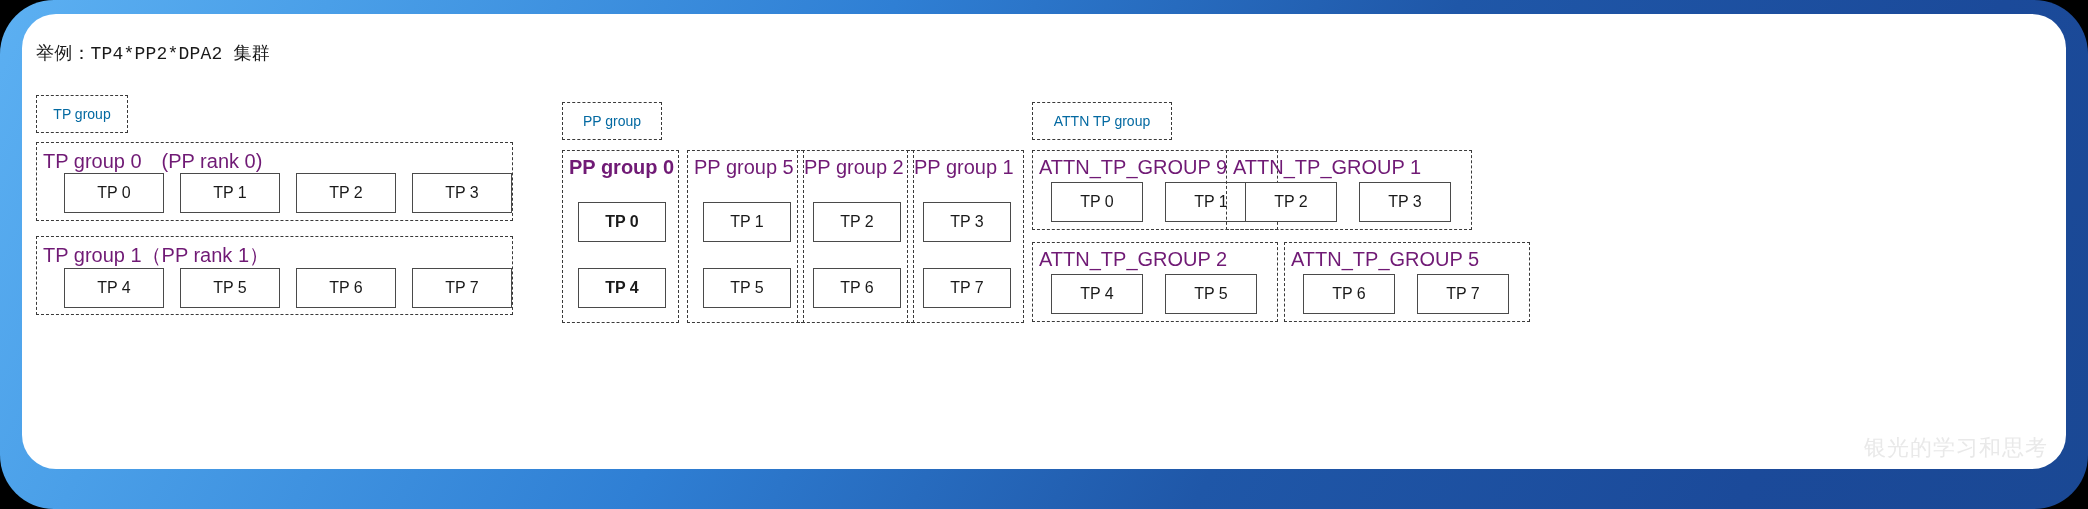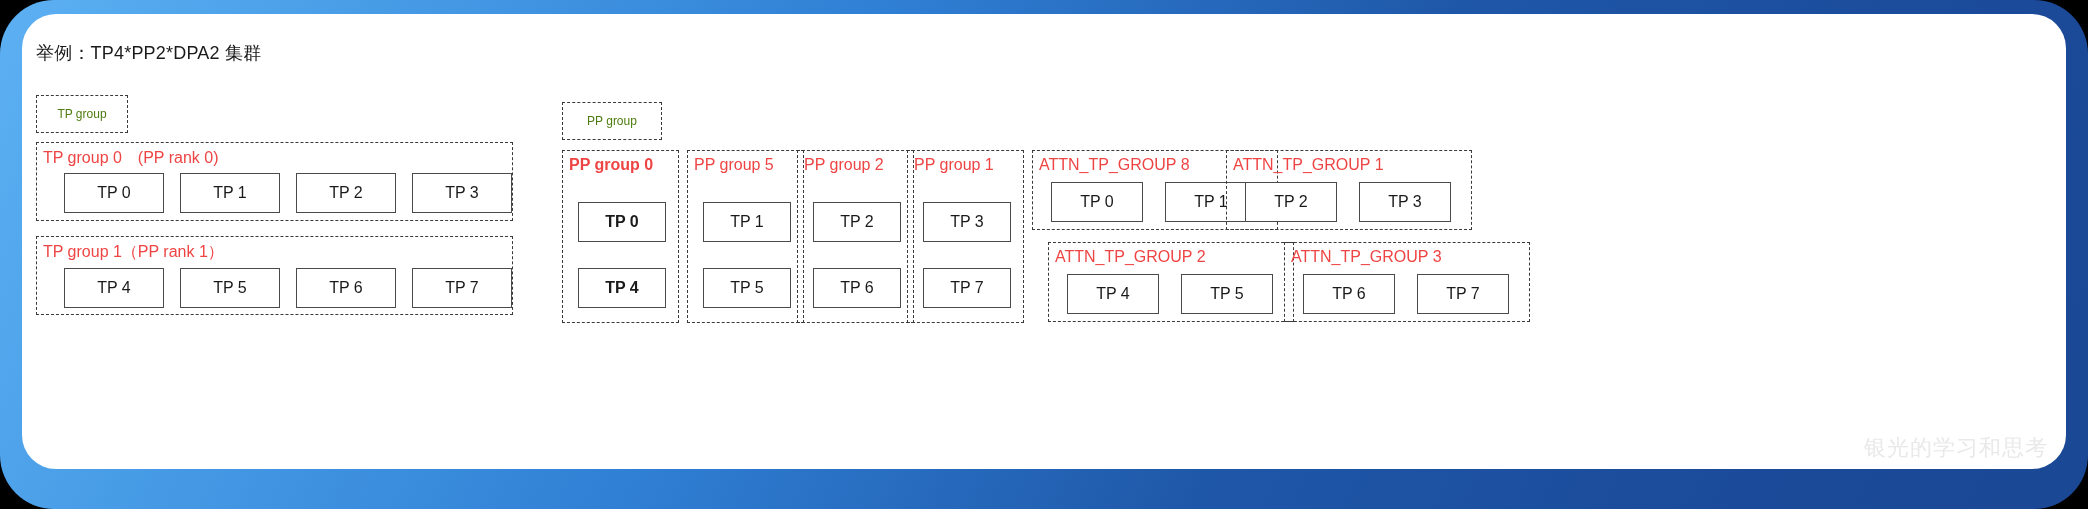--- a/index.html
+++ b/index.html
@@ -45,43 +45,44 @@
 
   
   #title {
     position: absolute;
     left: 14px;
     top: 27px;
     font-size: 18px;
     color: #1a1a1a;
     letter-spacing: .2px;
     white-space: nowrap;
+    font-family: Liberation Mono, monospace;
   }
 
   
   .dash {
     position: absolute;
     box-sizing: border-box;
     border: 1.6px dashed #3a3a3a;
     background: transparent;
   }
   .legend {
     display: flex;
     align-items: center;
     justify-content: center;
-    font-size: 12px;
-    color: #4d7c0f;
+    font-size: 14px;
+    color: #0369a1;
     white-space: nowrap;
   }
   .grouplabel {
     position: absolute;
     left: 6px;
     top: 5px;
-    font-size: 16px;
-    color: #ef4444;
+    font-size: 20px;
+    color: #701a75;
     white-space: nowrap;
   }
 
   
   .cell {
     position: absolute;
     box-sizing: border-box;
     border: 1.6px solid #4a4a4a;
     background: #ffffff;
     display: flex;
@@ -149,41 +150,42 @@
       <div class="cell" style="left:15px; top:51px; width:88px; height:40px;">TP 2</div>
       <div class="cell" style="left:15px; top:117px; width:88px; height:40px;">TP 6</div>
     </div>
 
     <div class="dash" style="left:885px; top:136px; width:117px; height:173px;">
       <div class="grouplabel">PP group 1</div>
       <div class="cell" style="left:15px; top:51px; width:88px; height:40px;">TP 3</div>
       <div class="cell" style="left:15px; top:117px; width:88px; height:40px;">TP 7</div>
     </div>
 
+    <div class="dash legend" style="left:1010px; top:88px; width:140px; height:38px;">ATTN TP group</div>
 
     <div class="dash" style="left:1010px; top:136px; width:246px; height:80px;">
-      <div class="grouplabel">ATTN_TP_GROUP 8</div>
+      <div class="grouplabel">ATTN_TP_GROUP 9</div>
       <div class="cell" style="left:18px; top:31px; width:92px; height:40px;">TP 0</div>
       <div class="cell" style="left:132px; top:31px; width:92px; height:40px;">TP 1</div>
     </div>
 
     <div class="dash" style="left:1204px; top:136px; width:246px; height:80px;">
       <div class="grouplabel">ATTN_TP_GROUP 1</div>
       <div class="cell" style="left:18px; top:31px; width:92px; height:40px;">TP 2</div>
       <div class="cell" style="left:132px; top:31px; width:92px; height:40px;">TP 3</div>
     </div>
 
-    <div class="dash" style="left:1010px; top:228px; width:246px; height:80px;margin-left:16px;">
+    <div class="dash" style="left:1010px; top:228px; width:246px; height:80px;">
       <div class="grouplabel">ATTN_TP_GROUP 2</div>
       <div class="cell" style="left:18px; top:31px; width:92px; height:40px;">TP 4</div>
       <div class="cell" style="left:132px; top:31px; width:92px; height:40px;">TP 5</div>
     </div>
 
     <div class="dash" style="left:1262px; top:228px; width:246px; height:80px;">
-      <div class="grouplabel">ATTN_TP_GROUP 3</div>
+      <div class="grouplabel">ATTN_TP_GROUP 5</div>
       <div class="cell" style="left:18px; top:31px; width:92px; height:40px;">TP 6</div>
       <div class="cell" style="left:132px; top:31px; width:92px; height:40px;">TP 7</div>
     </div>
 
     <div id="watermark">银光的学习和思考</div>
 
   </div>
 </div>
 
 </body></html>

